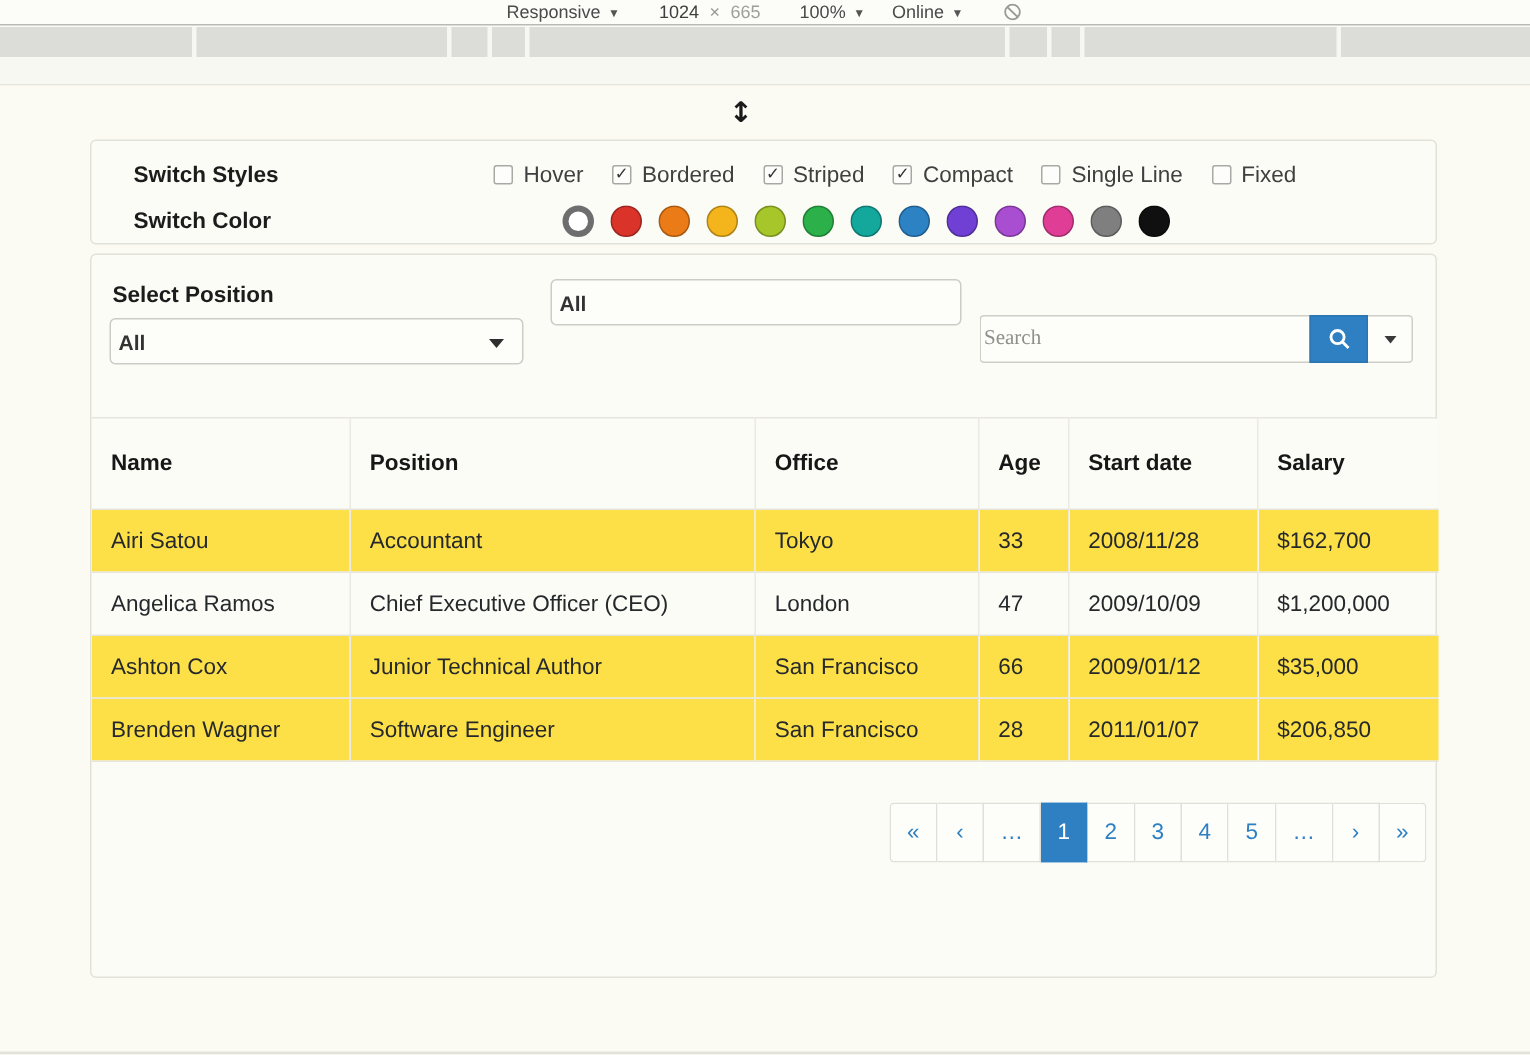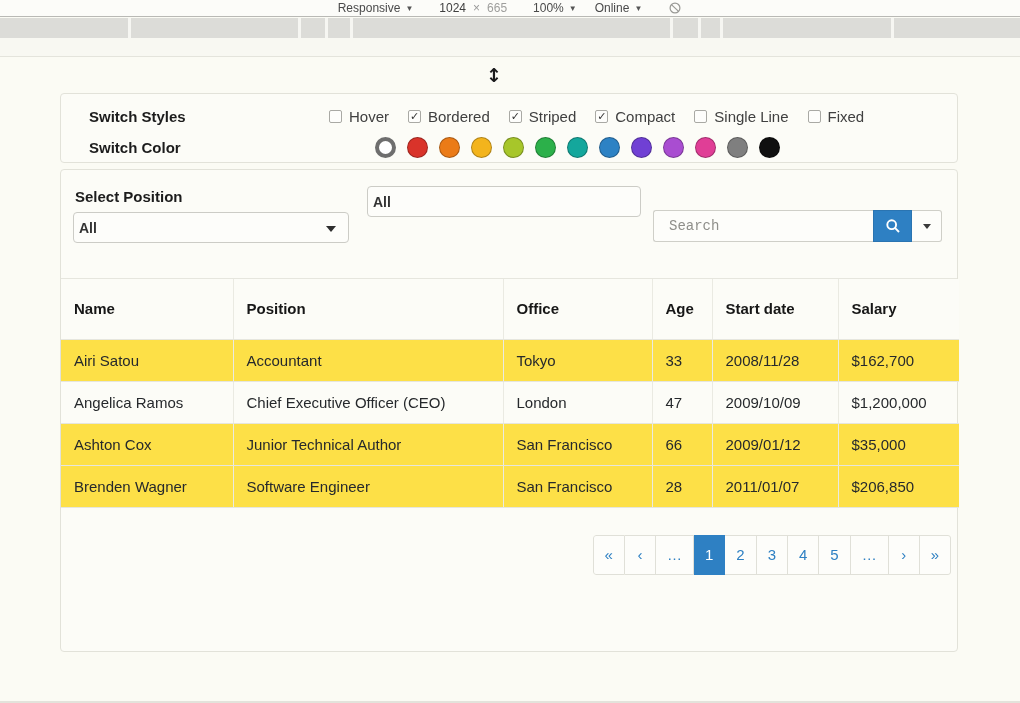--- a/index.html
+++ b/index.html
@@ -93,22 +93,22 @@
   .select-pos { width: 276px; }
   .select-office { width: 274px; margin-left: 18px; }
   .select-arrow {
     position: absolute; right: 12px; top: 13px;
     width: 0; height: 0; border-left: 5px solid transparent; border-right: 5px solid transparent;
     border-top: 6px solid #2e2e2e;
   }
   .search-group { margin-left: 12px; margin-top: 24px; display: flex; height: 32px; }
   .search-input {
     width: 220px; height: 32px; border: 1px solid #cfcfc8; border-right: none;
-    border-radius: 3px 0 0 3px; background: #fdfdfa; padding: 0 15px;
-    font-size: 14px; color: #701a75; font-family: Liberation Mono, monospace; outline: none;
+    border-radius: 3px 0 0 3px; background: #fdfdfa; padding: 0 2px;
+    font-size: 14px; color: #701a75; font-family: Liberation Serif, serif; outline: none;
   }
   .search-input::placeholder { color: #8f8f8a; }
   .search-btn {
     width: 39px; height: 32px; background: #2e80c3; border: 1px solid #2a74b1;
     display: flex; align-items: center; justify-content: center; cursor: pointer;
   }
   .search-caret-btn {
     width: 30px; height: 32px; background: #fdfdfa; border: 1px solid #cfcfc8; border-left: none;
     border-radius: 0 3px 3px 0; display: flex; align-items: center; justify-content: center; cursor: pointer;
   }

